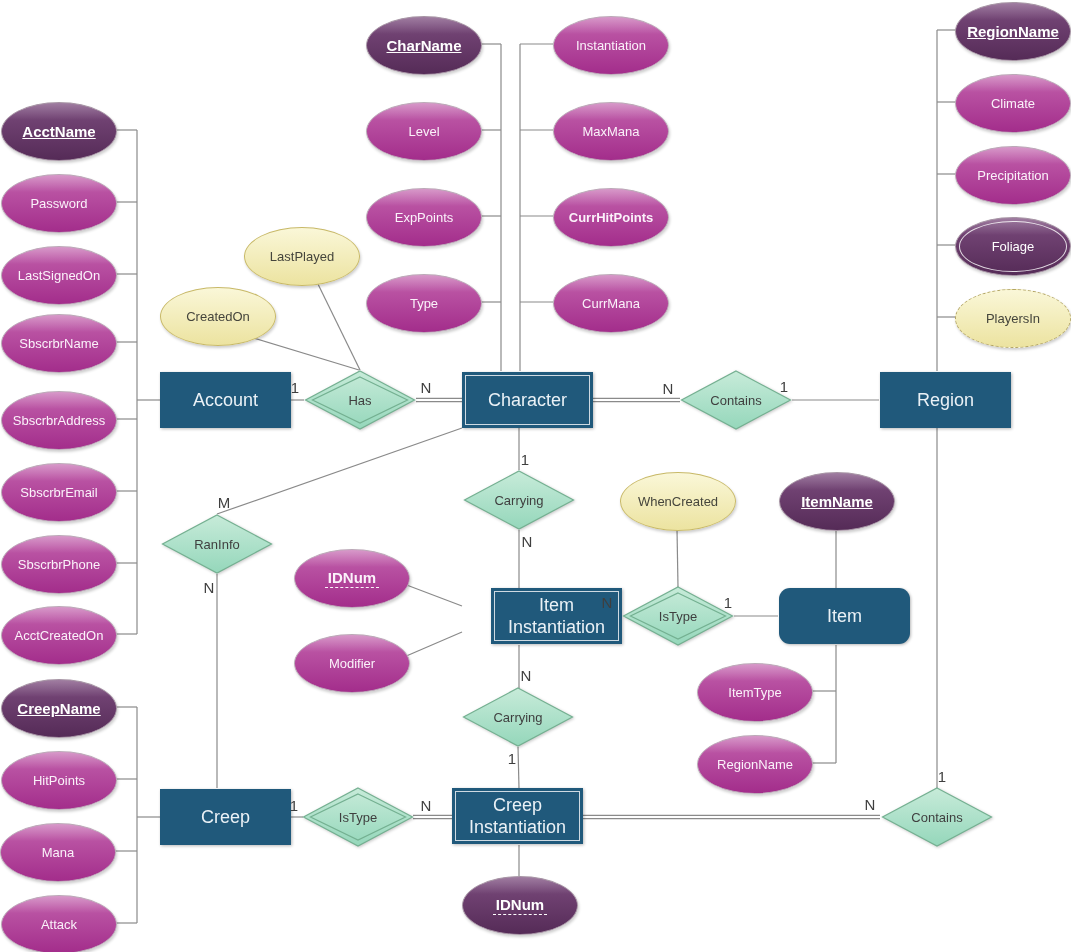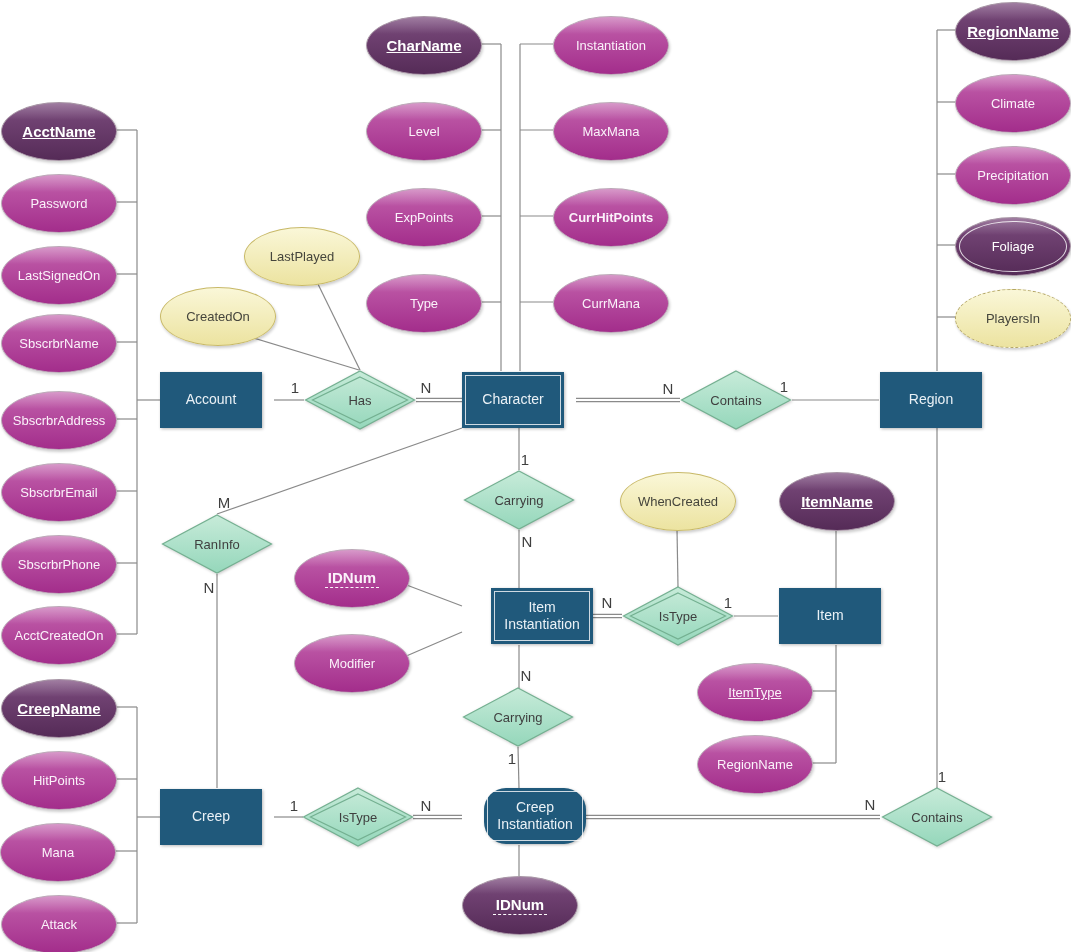--- a/index.html
+++ b/index.html
@@ -1,21 +1,21 @@
 <!DOCTYPE html>
 <html style="--entity-fill: #20597B; --entity-text: #EAF1F6; --magenta-top: #C261AC; --magenta-bottom: #A32D8B; --purple-top: #7B4B7D; --purple-bottom: #552B57; --yellow-top: #FAF7D8; --yellow-bottom: #ECE3A0; --yellow-border: #C8B968; --green-top: #C7EBD9; --green-bottom: #95D7BB; --green-border: #74B091; --line: #8A8A8A; --label-text: #3F3F3F;"><head>
 <meta charset="utf-8">
 <style>
   html,body{margin:0;padding:0;background:#fff;}
   body{font-family:"Liberation Sans","DejaVu Sans",sans-serif;}
   #stage{position:relative;width:1071px;height:952px;background:#fff;overflow:hidden;}
   #edges{position:absolute;left:0;top:0;}
 
-  .entity{position:absolute;width:102px;height:56px;display:flex;align-items:center;justify-content:center;
-    text-align:center;background:var(--entity-fill);color:var(--entity-text);font-size:14px;line-height:1.25;
+  .entity{position:absolute;width:131px;height:56px;display:flex;align-items:center;justify-content:center;
+    text-align:center;background:var(--entity-fill);color:var(--entity-text);font-size:18px;line-height:1.25;
     box-shadow:1px 1px 3px rgba(0,0,0,.28);}
   .entity.weak::after{content:"";position:absolute;inset:3px;border:1px solid rgba(255,255,255,.78);pointer-events:none;}
   .entity .elabel{padding:0 4px;}
 
   .diamond{position:absolute;width:112px;height:60px;filter:drop-shadow(1px 1px 1.5px rgba(0,0,0,.22));text-align:right;}
   .diamond svg{position:absolute;left:0;top:0;overflow:visible;}
   .dlabel{position:absolute;inset:0;display:flex;align-items:center;justify-content:center;
     font-size:13px;color:var(--label-text);}
 
   .attr{position:absolute;width:114px;height:57px;border-radius:50%;display:flex;align-items:center;justify-content:center;
@@ -118,27 +118,27 @@
     </div>
     <div class="entity weak" style="left: 462px; top: 372px;">
       <span class="elabel">Character</span>
     </div>
     <div class="entity" style="left: 880px; top: 372px;">
       <span class="elabel">Region</span>
     </div>
     <div class="entity weak" style="left: 462px; top: 588px; margin-left: 29px;">
       <span class="elabel">Item Instantiation</span>
     </div>
-    <div class="entity" style="left: 779px; top: 588px;">
+    <div class="entity" style="left: 779px; top: 588px; border-radius: 11px;">
       <span class="elabel">Item</span>
     </div>
     <div class="entity" style="left: 160px; top: 789px;">
       <span class="elabel">Creep</span>
     </div>
-    <div class="entity weak" style="left: 484px; top: 788px; border-radius: 22px;">
+    <div class="entity weak" style="left: 452px; top: 788px;">
       <span class="elabel">Creep Instantiation</span>
     </div>
     <div class="diamond" style="left: 304px; top: 370px;">
       <svg width="112" height="60" viewBox="0 0 112 60">
         <polygon points="56,1 110.5,30 56,59 1.5,30" fill="url(#gGreen)" stroke="#74B091" stroke-width="1.2"></polygon>
         <polygon points="56,7 103.5,30 56,53 8.5,30" fill="none" stroke="#74B091" stroke-width="1.2"></polygon>
       </svg>
       <span class="dlabel">Has</span>
     </div>
     <div class="diamond" style="left: 680px; top: 370px;">
@@ -271,21 +271,21 @@
     </div>
     <div class="attr magenta" style="left: 294px; top: 634px;">
       <span class="alabel">Modifier</span>
     </div>
     <div class="attr yellow" style="left: 620px; top: 472px;">
       <span class="alabel">WhenCreated</span>
     </div>
     <div class="attr purple" style="left: 779px; top: 472px;">
       <span class="alabel key u-solid">ItemName</span>
     </div>
-    <div class="attr magenta" style="left: 697px; top: 663px; text-decoration: underline;">
+    <div class="attr magenta" style="left: 697px; top: 663px;">
       <span class="alabel">ItemType</span>
     </div>
     <div class="attr magenta" style="left: 697px; top: 735px;">
       <span class="alabel">RegionName</span>
     </div>
     <div class="attr purple" style="left: 462px; top: 876px;">
       <span class="alabel key u-dashed">IDNum</span>
     </div>
     <span class="card" style="left: 295px; top: 387px;">1</span>
     <span class="card" style="left: 426px; top: 387px;">N</span>

